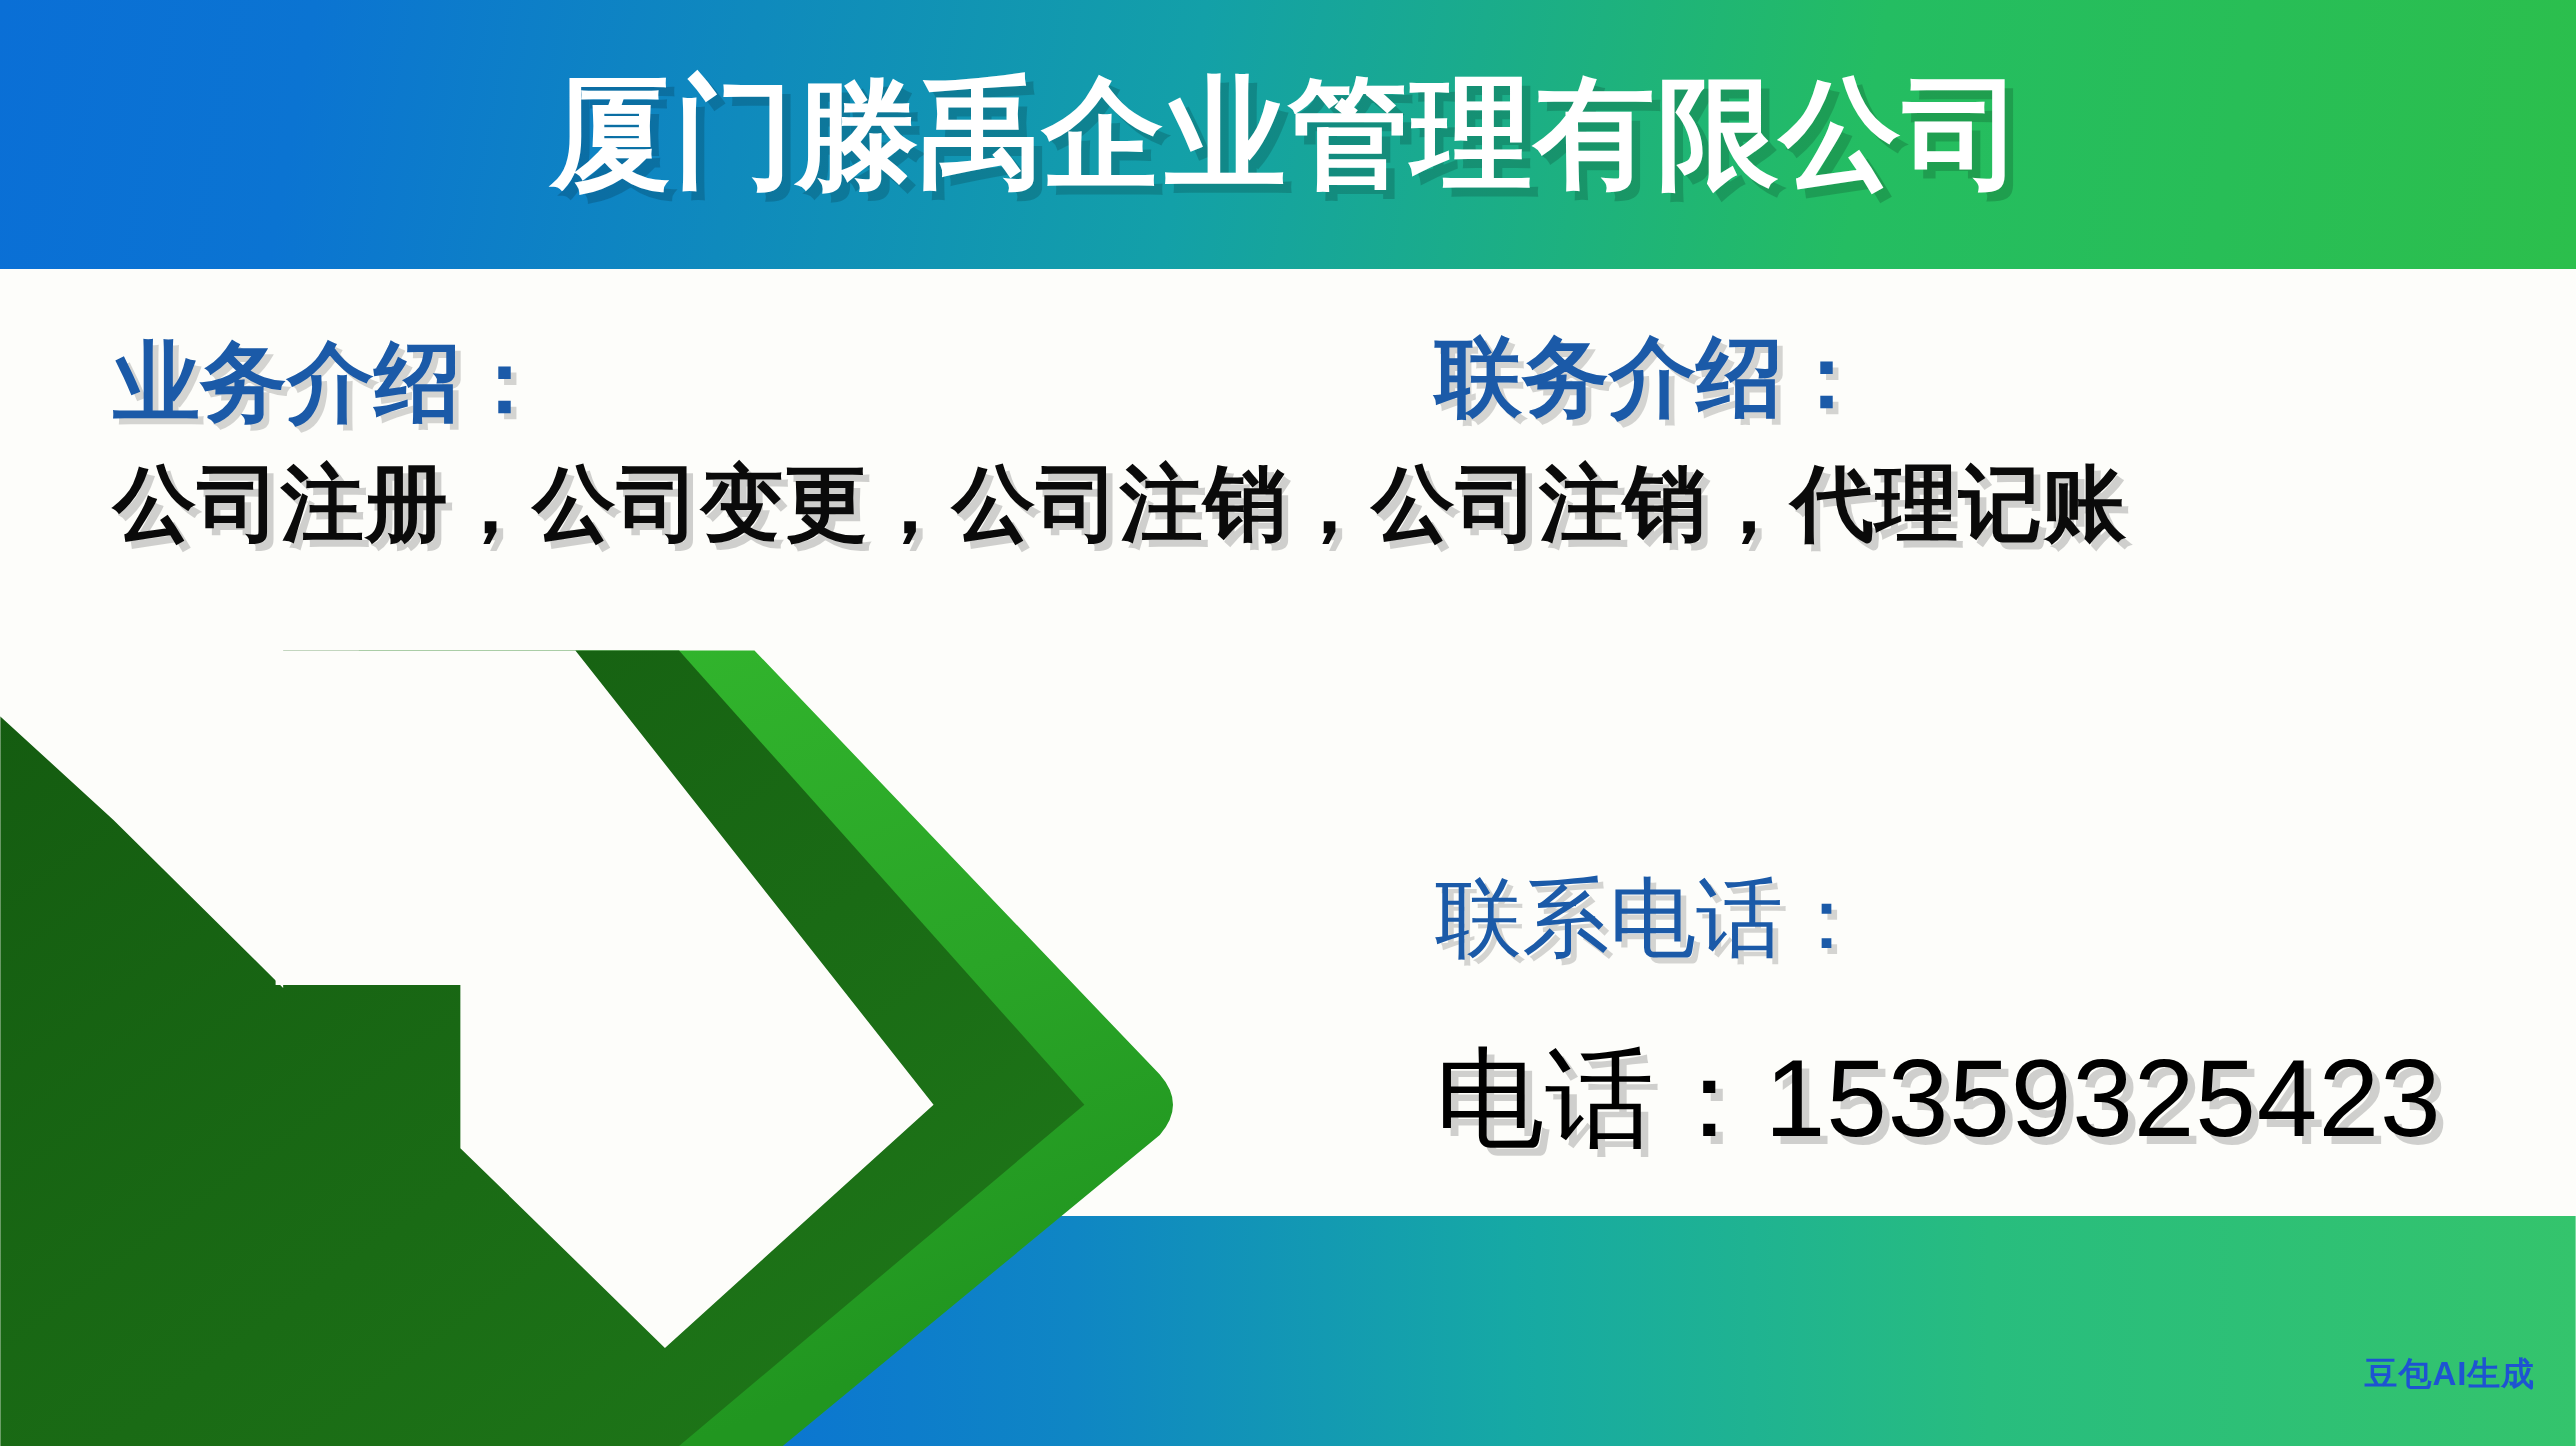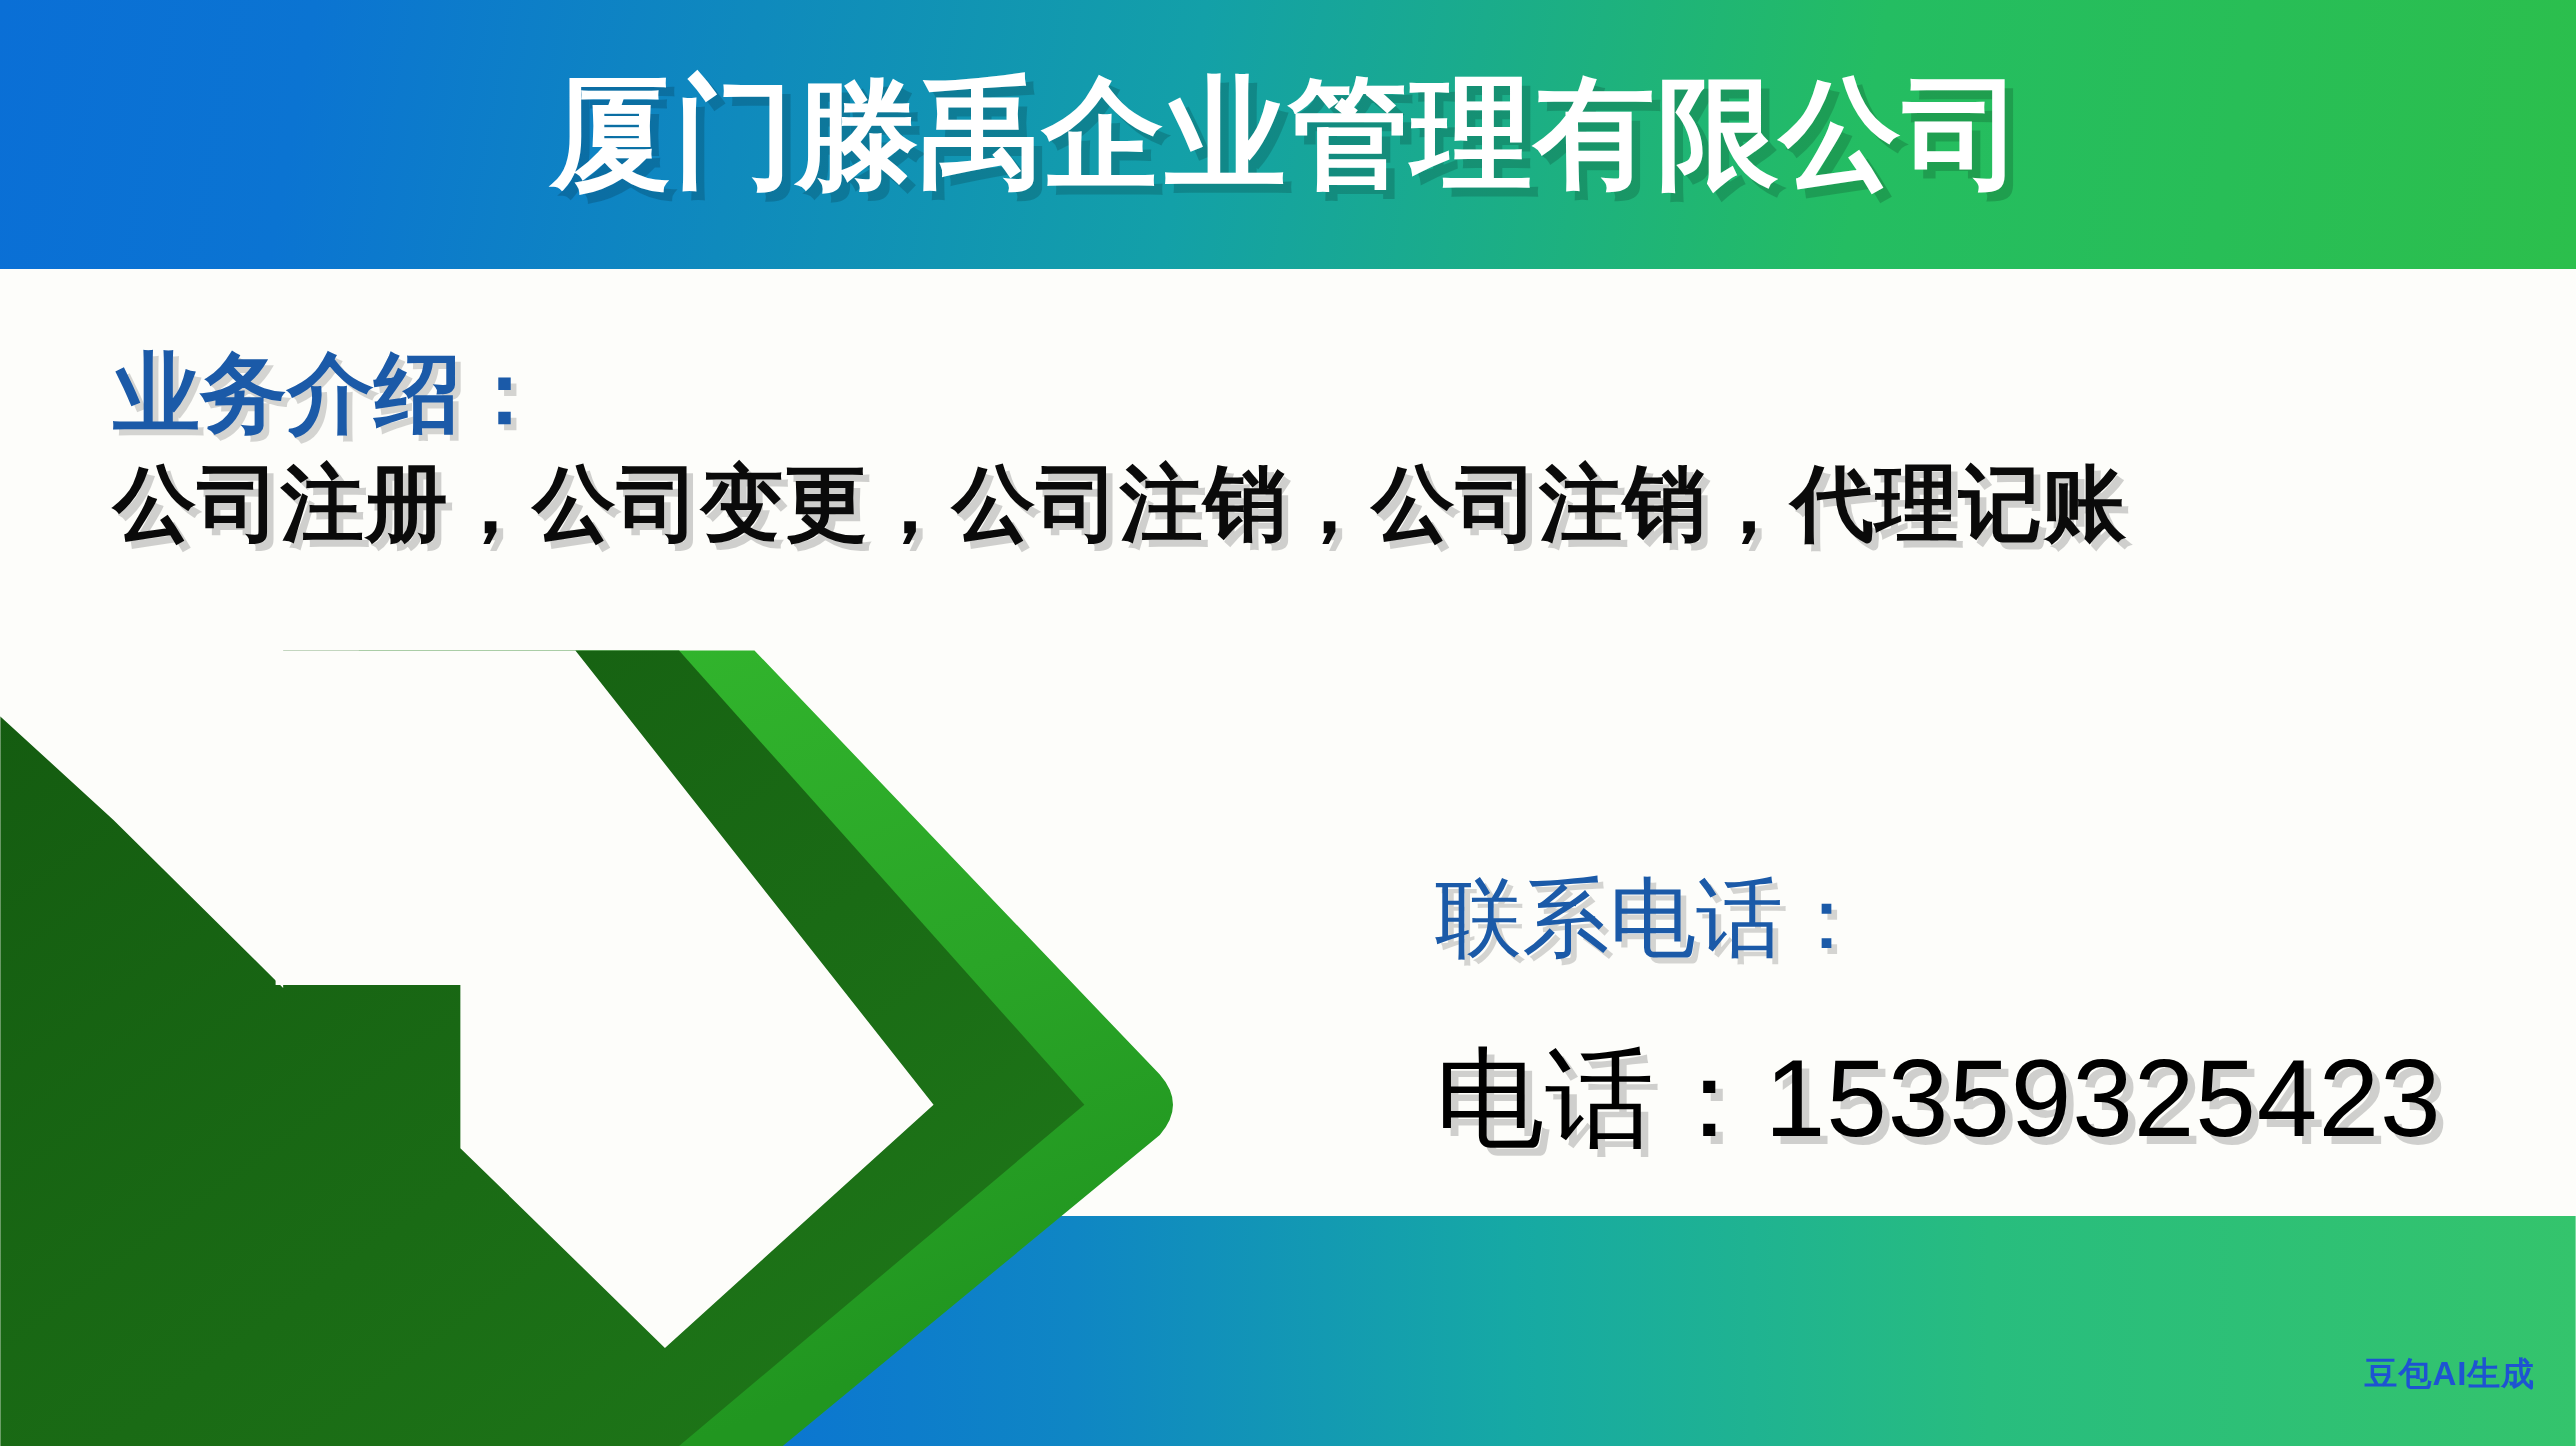--- a/index.html
+++ b/index.html
@@ -50,21 +50,21 @@
     top: 0;
     width: 2576px;
     height: 1446px;
     pointer-events: none;
   }
 
   
   .biz-heading {
     position: absolute;
     left: 113px;
-    top: 335px;
+    top: 324px;
     font-size: 87px;
     font-weight: 700;
     color: #1b5aa8;
     text-shadow: 5.7px 5.7px 0px rgba(0,0,0,0.16);
     white-space: nowrap;
   }
   .svc-heading {
     position: absolute;
     left: 1435px;
     top: 319px;
@@ -157,20 +157,21 @@
 
     <path d="M 0,660 L 300,660 L 300,1048 L 120,870 L 0,760 Z" fill="#fdfdfa"></path>
   </svg>
 
   <div class="header-band">
     <div class="header-title">厦门滕禹企业管理有限公司</div>
   </div>
 
   <div class="biz-heading">业务介绍：</div>
 
+  <div class="svc-heading">联务介绍：</div>
 
   <div class="biz-body">公司注册，公司变更，公司注销，公司注销，代理记账</div>
 
   <div class="phone-heading">联系电话：</div>
 
   <div class="phone-value">电话：15359325423</div>
 
   <div class="watermark">豆包AI生成</div>
 
 </div>

